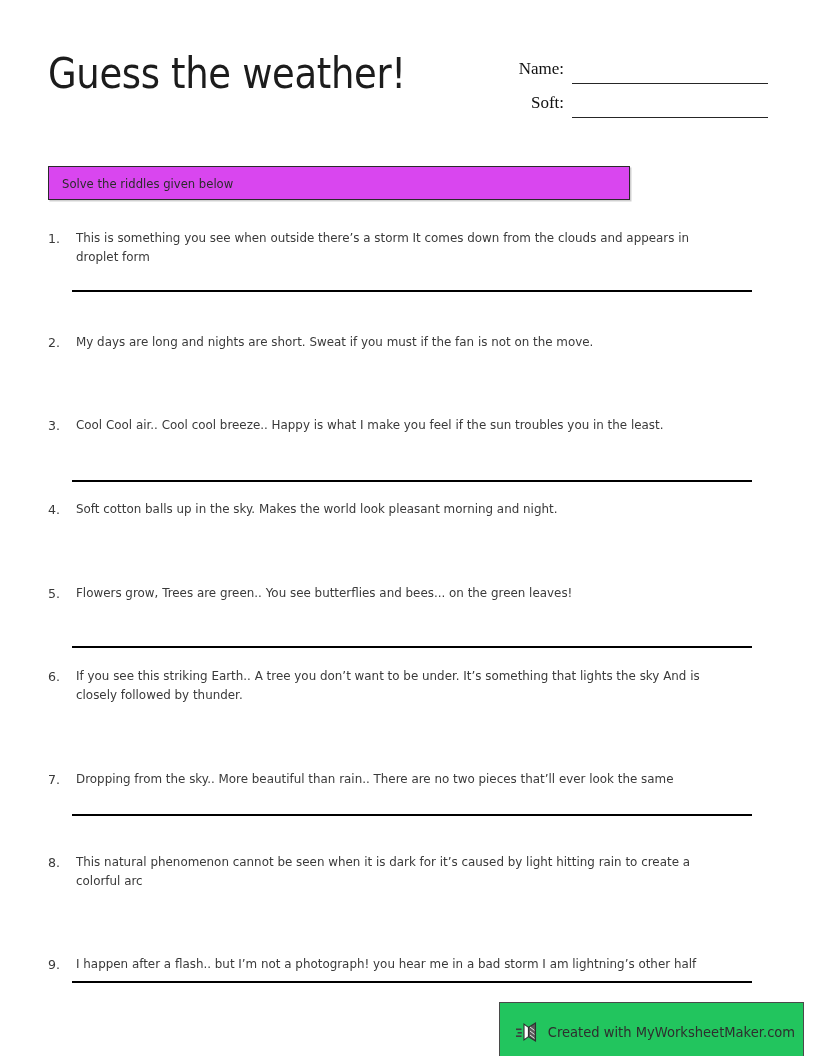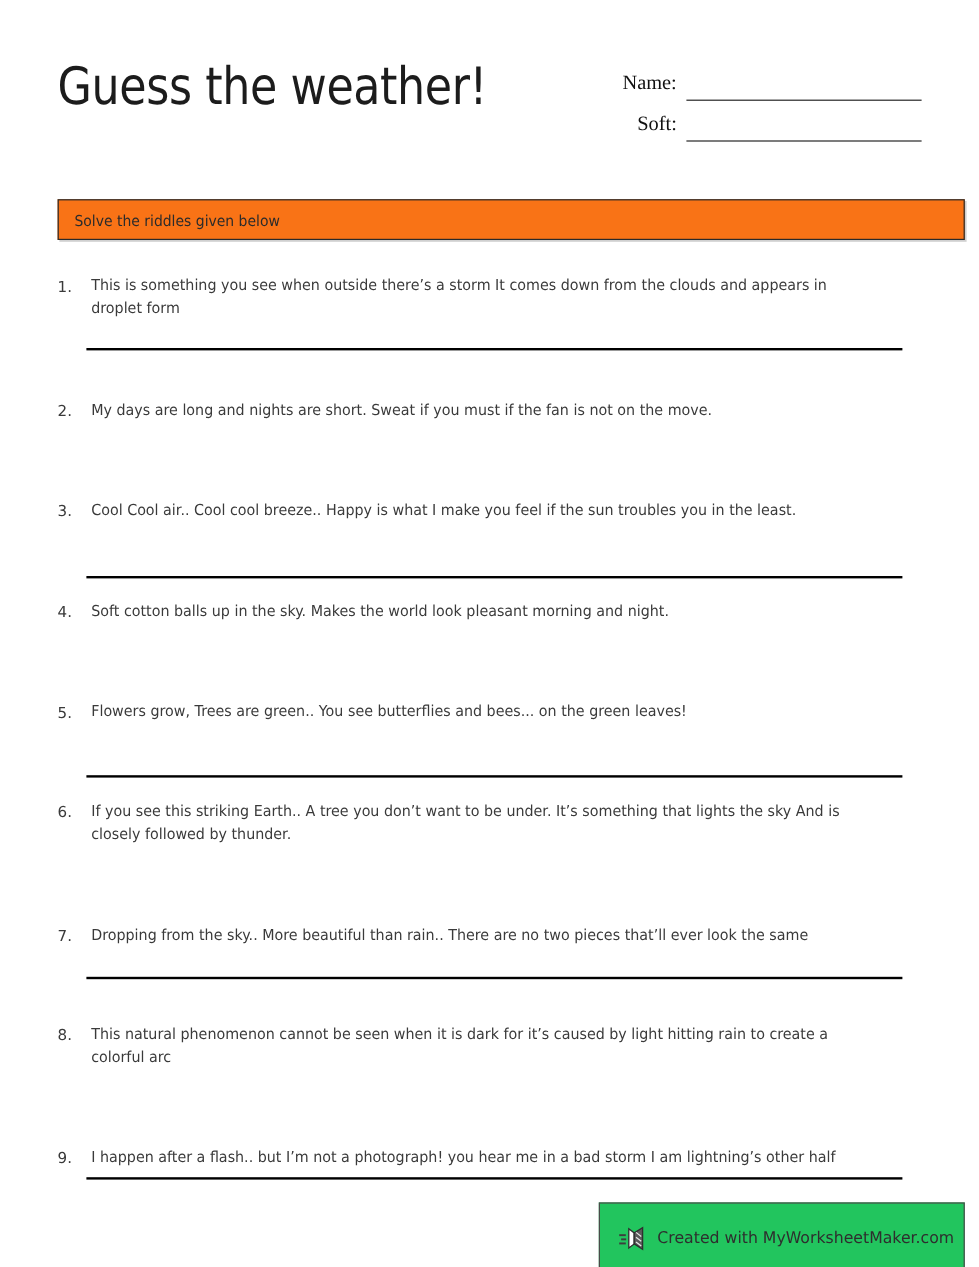--- a/index.html
+++ b/index.html
@@ -71,24 +71,24 @@
     flex: 1;
     border-bottom: 1.4px solid #262626;
     height: 26px;
   }
 
   
   .instruction-box {
     position: absolute;
     left: 48px;
     top: 166px;
-    width: 756px;
+    width: 582px;
     height: 34px;
     border: 1.3px solid #2a2a2a;
-    background: #f97316;
+    background: #d946ef;
     box-sizing: border-box;
     box-shadow: 1.5px 1.5px 0 rgba(150,150,150,0.45);
     display: flex;
     align-items: center;
   }
   .instruction-text {
     font-family: "DejaVu Sans", sans-serif;
     font-size: 12.5px;
     color: #2b2b2b;
     padding-left: 14px;

